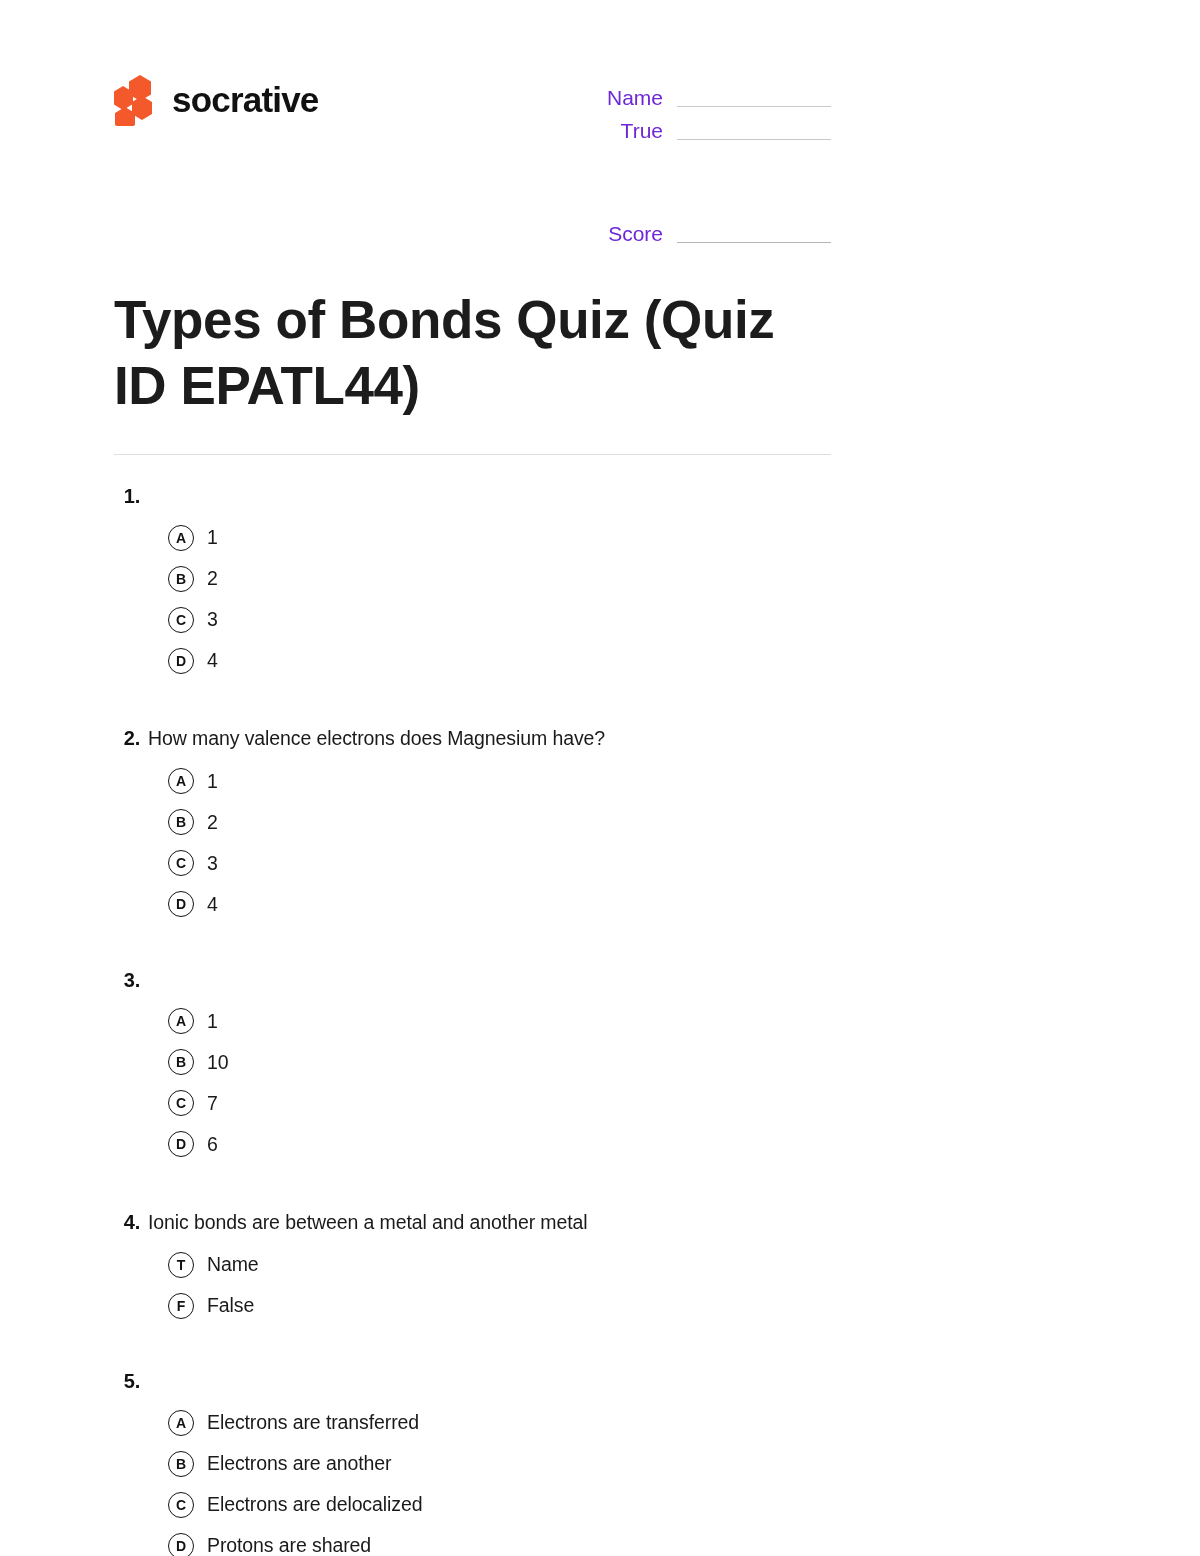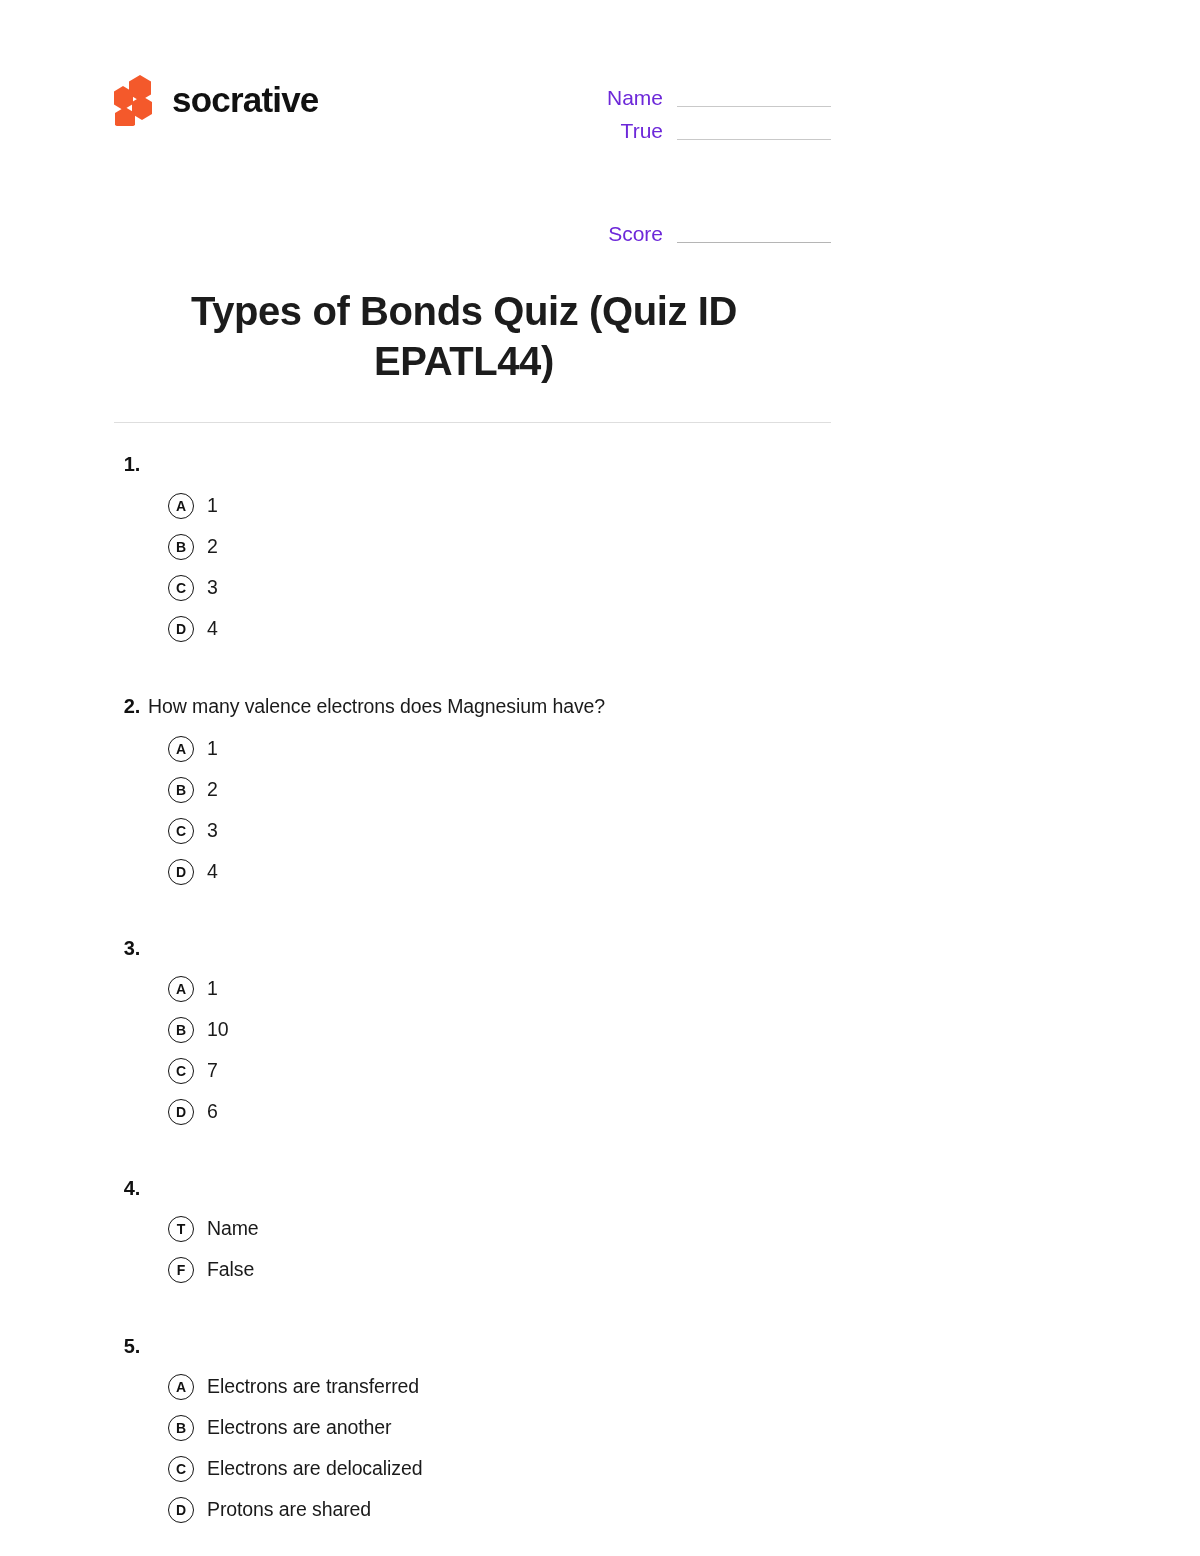--- a/index.html
+++ b/index.html
@@ -91,27 +91,26 @@
     margin-top: 79px;
   }
 
   .meta-row.score .meta-line {
     background: #b5b5b5;
   }
 
   
   .title {
     margin: 32px 107px 0 104px;
-    font-size: 40px;
+    font-size: 53px;
     font-weight: 700;
     line-height: 1.24;
     letter-spacing: -0.4px;
     color: #1c1c1c;
     max-width: 700px;
-    text-align: center;
   }
 
   .divider {
     margin: 36px 107px 0 104px;
     height: 1px;
     background: #dedede;
   }
 
   
   .questions {
@@ -289,20 +288,21 @@
           </div>
           <div class="option-row">
             <div class="opt-bubble">D</div>
             <div class="opt-text">6</div>
           </div>
         </div>
       </div>
       <div class="question-block">
         <div class="question-head">
           <div class="q-number">4.</div>
+          <div class="q-text">Ionic bonds are between a metal and another metal</div>
         </div>
         <div class="options">
           <div class="option-row">
             <div class="opt-bubble">T</div>
             <div class="opt-text">Name</div>
           </div>
           <div class="option-row">
             <div class="opt-bubble">F</div>
             <div class="opt-text">False</div>
           </div>

